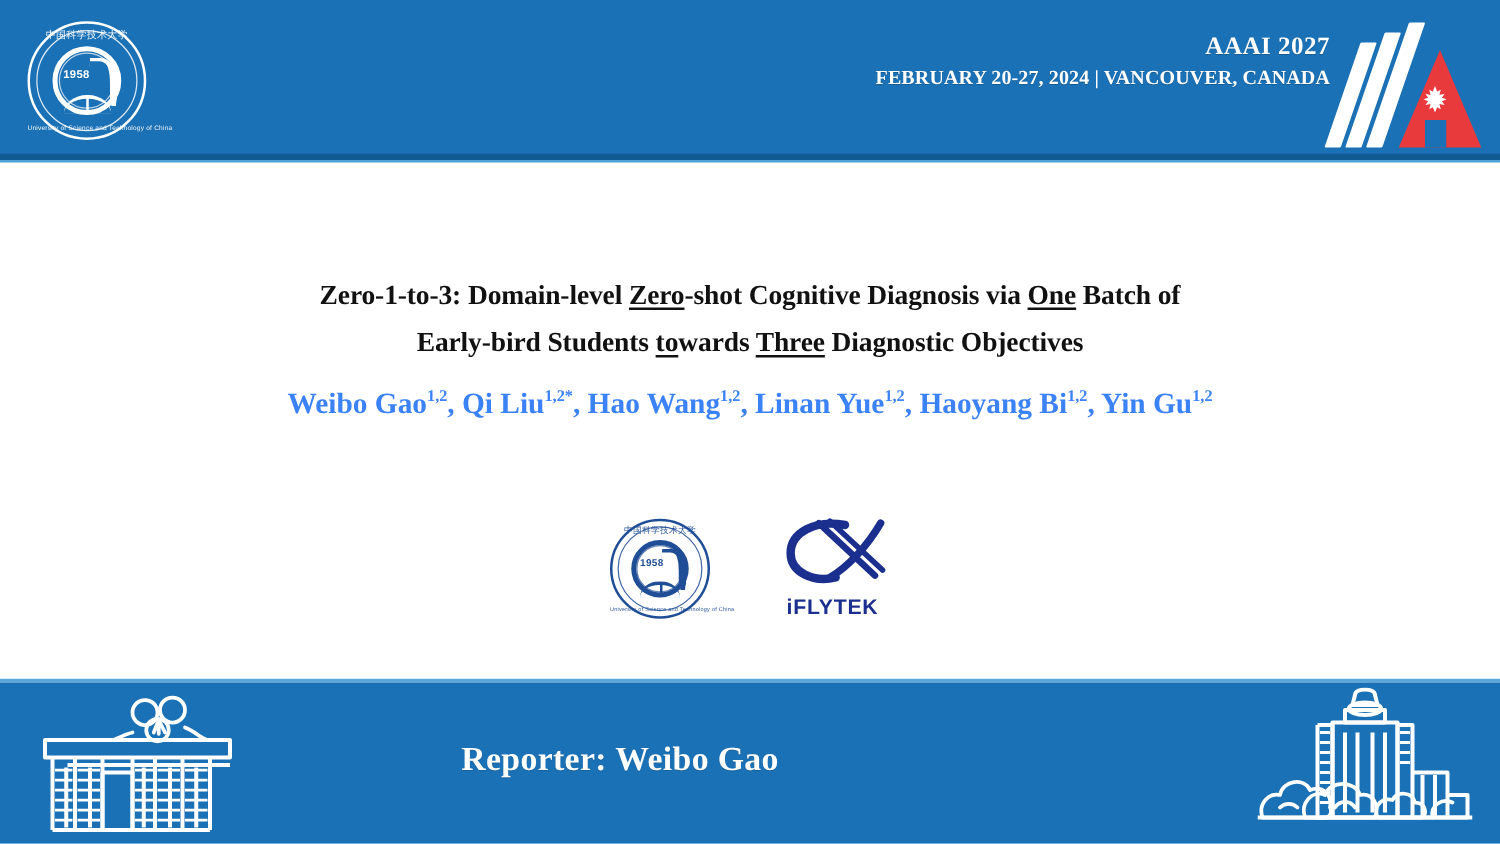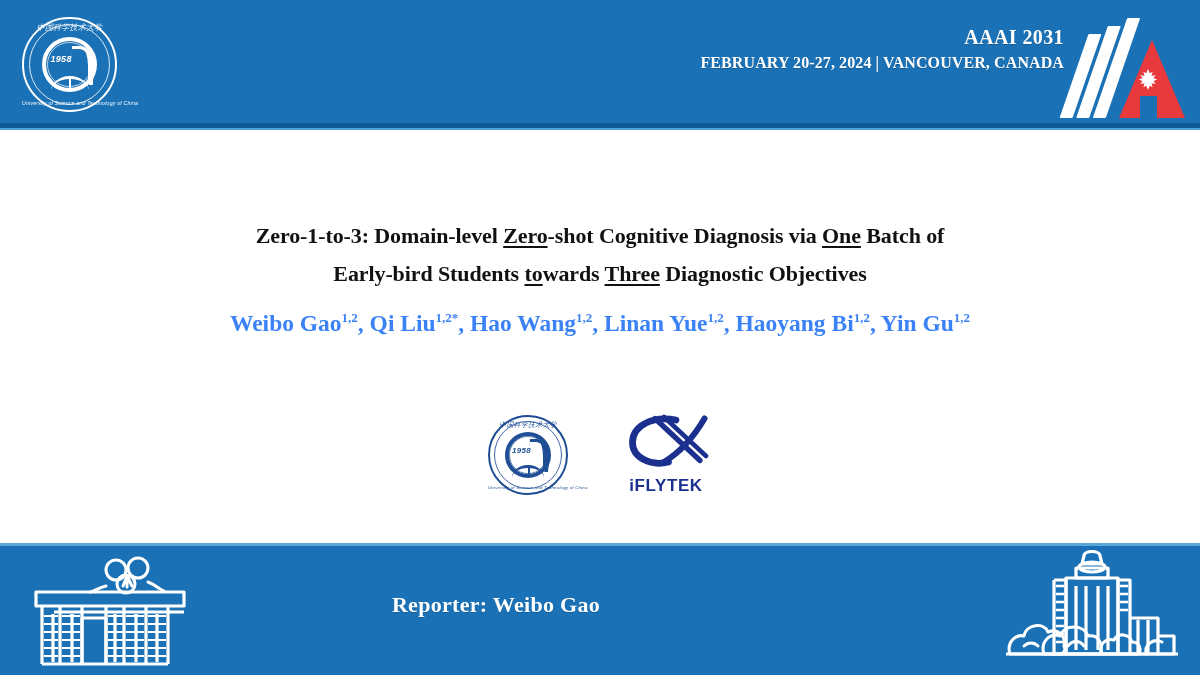--- a/index.html
+++ b/index.html
@@ -20,21 +20,21 @@
   .header-underline{
     position:absolute;left:0;top:123px;width:1200px;height:5px;
     background:#125a93;
   }
   .header-underline2{
     position:absolute;left:0;top:128px;width:1200px;height:2px;
     background:#4fa3d8;
   }
 
   
-  .ustc{position:relative;border-radius:50%;font-style:italic;}
+  .ustc{position:relative;border-radius:50%;}
   .ustc .ring{
     position:absolute;inset:0;border-radius:50%;
     border:2px solid currentColor;
     box-sizing:border-box;
   }
   .ustc .ring2{
     position:absolute;inset:7%;border-radius:50%;
     border:1px solid currentColor;box-sizing:border-box;opacity:.85;
   }
   .ustc .inner{
@@ -162,21 +162,21 @@
   
   .footer-topline{
     position:absolute;left:0;top:543px;width:1200px;height:3px;background:#5aa8d9;
   }
   .footer{
     position:absolute;left:0;top:546px;width:1200px;height:129px;background:#1b71b5;
   }
   .reporter{
     position:absolute;left:0;top:592px;width:992px;text-align:center;
     color:#ffffff;font-family:"Liberation Serif", serif;
-    font-weight:700;font-size:22px;letter-spacing:.3px;
+    font-weight:700;font-size:27px;letter-spacing:.3px;
     text-shadow:0 1px 0 rgba(0,0,0,.15);
   }
   .gate-art{position:absolute;left:20px;top:554px;width:180px;height:115px;}
   .city-art{position:absolute;right:22px;top:550px;width:172px;height:120px;}
 </style>
 </head>
 <body>
 
 <div class="slide">
 
@@ -191,21 +191,21 @@
     <div class="inner"></div>
     <div class="inner2"></div>
     <div class="wave"></div>
     <div class="wave2"></div>
     <div class="year">1958</div>
     <div class="book"></div>
     <div class="arcbot">University of Science and Technology of China</div>
   </div>
 
   <div class="conf-text">
-    <div class="conf-line1">AAAI 2031</div>
+    <div class="conf-line1">AAAI 2027</div>
     <div class="conf-line3">FEBRUARY 20-27, 2024 | VANCOUVER, CANADA</div>
   </div>
 
   <div class="aaai-logo">
     <div class="aaai-slash aaai-s1"></div>
     <div class="aaai-slash aaai-s2"></div>
     <div class="aaai-slash aaai-s3"></div>
     <div class="aaai-tri"></div>
     <div class="aaai-leg"></div>
     <svg class="aaai-leaf" viewBox="0 0 100 100">

